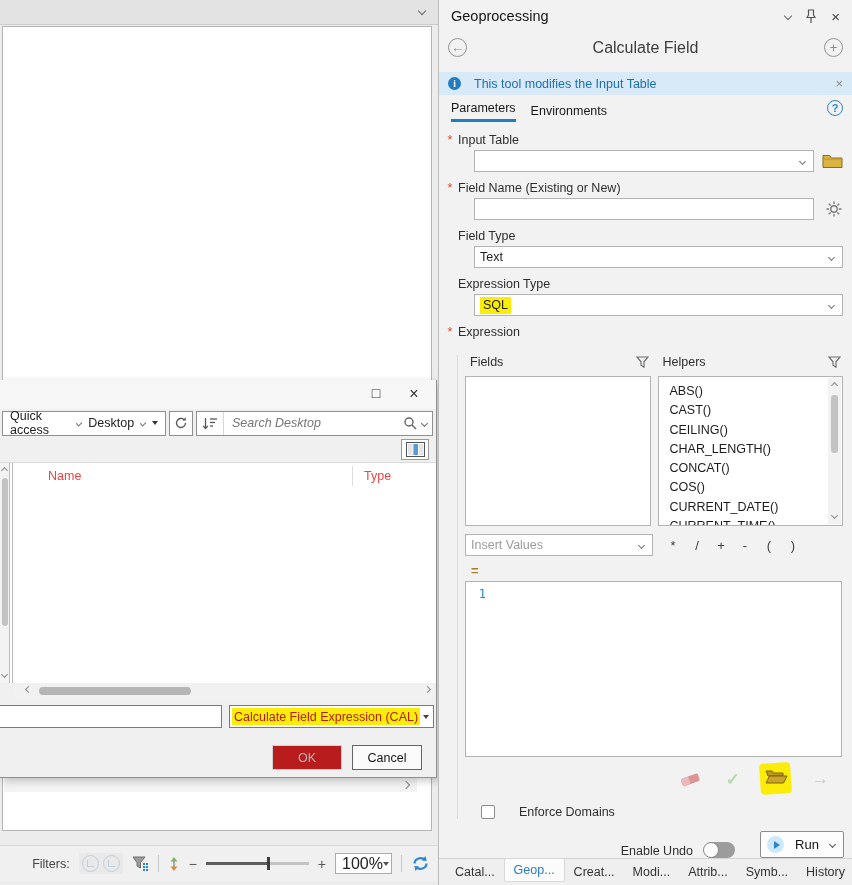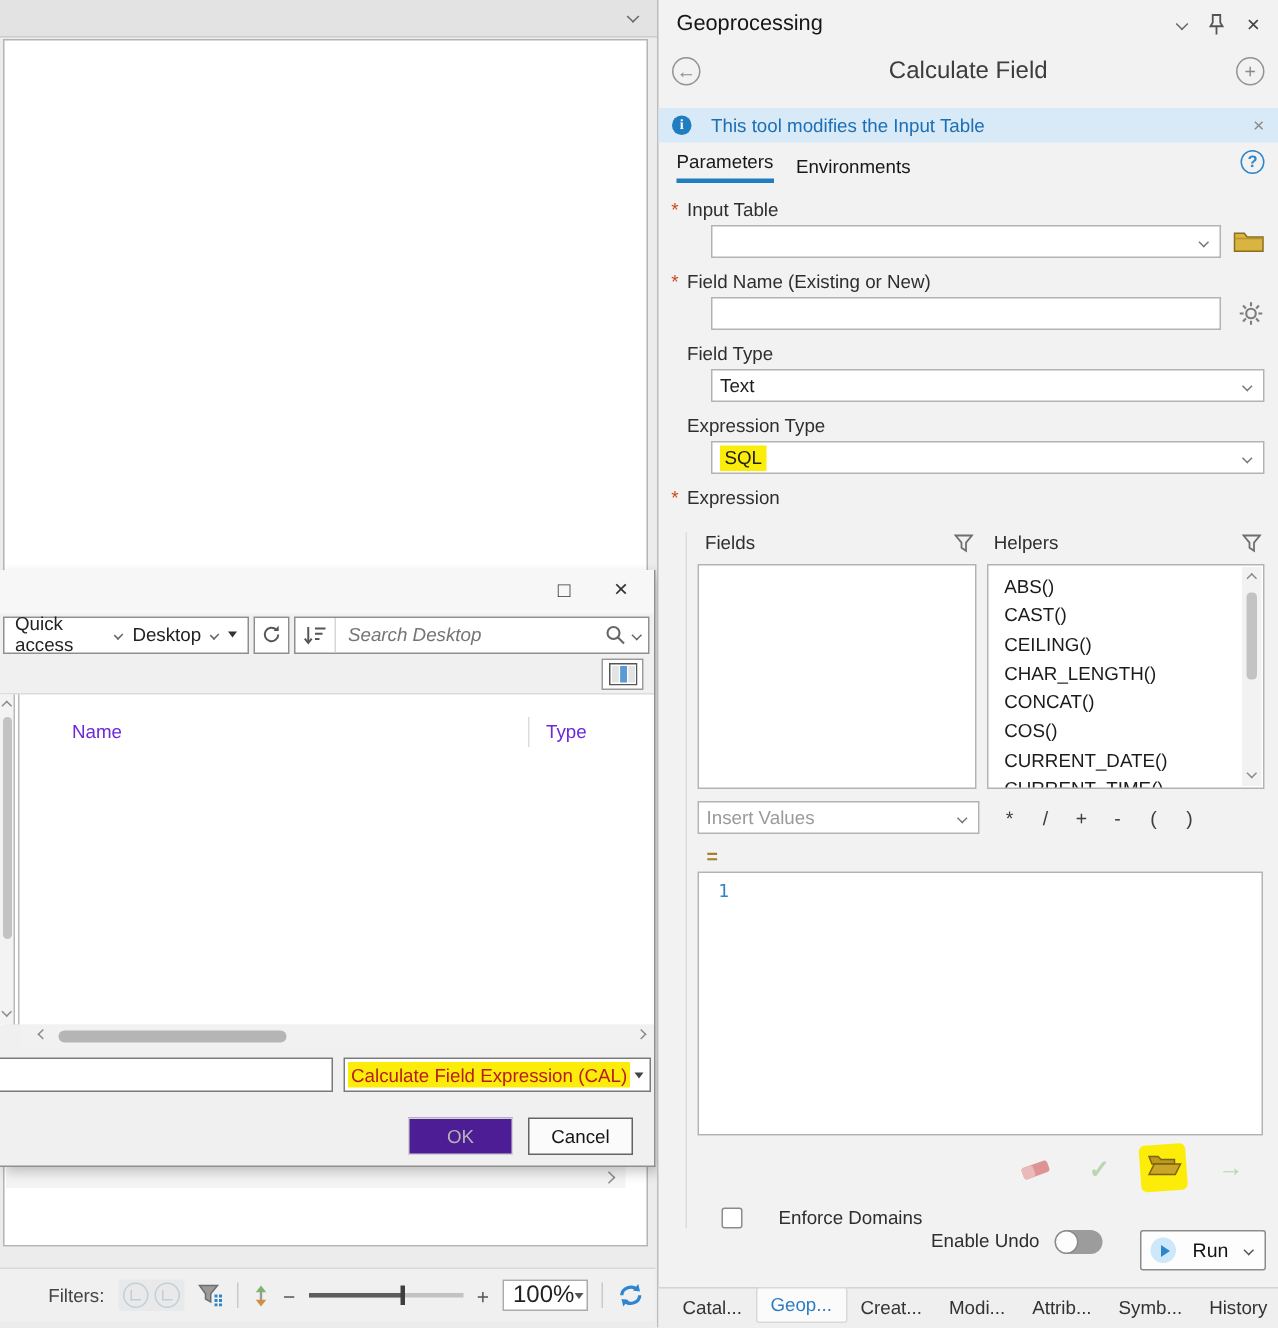--- a/index.html
+++ b/index.html
@@ -47,36 +47,36 @@
   .search-box{flex:1;display:flex;align-items:center;border:1px solid #8f8f8f;background:#fff;height:25px;padding-right:5px;gap:5px}
   .sort-seg{width:27px;height:100%;display:flex;align-items:center;justify-content:center;border-right:1px solid #d6d6d6}
   .search-input{flex:1;border:none;outline:none;font-style:italic;color:#6a6a6a;font-size:12.5px;padding:0 3px;background:transparent;font-family:"Liberation Sans",sans-serif}
   .cols-row{height:25px;position:relative}
   .cols-btn{position:absolute;right:7px;top:2px;width:28px;height:21px;border:1px solid #9a9a9a;background:#fff;display:flex;align-items:center;justify-content:center}
   .list-wrap{position:relative;height:221px;background:#fff;border-top:1px solid #dcdcdc}
   .tree-scroll{position:absolute;left:0;top:0;width:10px;height:100%;background:#f3f3f3;border-right:1px solid #b9b9b9;box-shadow:2px 0 0 #fff,3px 0 0 #b9b9b9;display:flex;flex-direction:column;align-items:center}
   .tree-scroll .thumb{width:6px;flex:0 0 148px;background:#c3c3c3;border-radius:3px;margin-top:5px}
   .tree-scroll .chv{margin-top:5px;border-color:#8a8a8a}
   .tree-scroll .chv.down{margin-top:auto;margin-bottom:6px}
-  .hdr{position:absolute;left:14px;right:0;top:12px;height:26px;display:flex;align-items:center;color:#6d28d9}
+  .hdr{position:absolute;left:14px;right:0;top:0;height:26px;display:flex;align-items:center;color:#ef4444}
   .hdr-name{flex:1;padding-left:34px}
   .hdr-type{width:84px;border-left:1px solid #dcdcdc;padding-left:11px;height:20px;display:flex;align-items:center}
   .dlg-hscroll{position:relative;height:15px;background:#f1f1f1;margin-left:14px}
   .dlg-hscroll .chv{position:absolute;top:4px;border-color:#8a8a8a}
   .dlg-hscroll .chv.left{left:12px}
   .dlg-hscroll .chv.right{right:6px}
   .dlg-hscroll .thumb{position:absolute;left:25px;top:3.5px;width:152px;height:8px;background:#b5b5b5;border-radius:4px}
   .fname-input{position:absolute;left:-2px;top:325px;width:224px;height:23px;border:1px solid #7a7a7a;background:#fff;padding:0 5px;font-size:12.5px;font-family:"Liberation Sans",sans-serif}
   .ftype-combo{position:absolute;left:229px;top:325px;width:205px;height:23px;background:#fff;border:1px solid #7a7a7a;display:flex;align-items:center;padding:0 4px 0 2px}
   .hl-yellow{background:#fbed09}
   .ftype-combo .lbl{padding:1.5px 2px;white-space:nowrap;color:#b91c1c}
   .ftype-combo .tri-down{margin-left:auto}
   .dlg-buttons{position:absolute;top:365px;right:14px;display:flex;gap:10px}
   .btn{width:70px;height:25px;display:flex;align-items:center;justify-content:center;font-size:12.5px}
-  .btn-ok{border:1px solid #d2d2d2;color:#b5b5b5;background:#4c1d95}
+  .btn-ok{border:1px solid #d2d2d2;color:#b5b5b5;background:#b91c1c}
   .btn-cancel{border:1px solid #646464;background:#fbfbfb;color:#141414}
 
   
   #panel{position:absolute;left:438px;top:0;width:414px;height:885px;background:#f2f2f2;border-left:1px solid #bcbcbc}
   .p-header{height:32px;display:flex;align-items:center;padding:0 12px;gap:15px}
   .p-header .title{flex:1;font-size:14.5px;color:#161616}
   .p-header .x{font-size:15px;color:#444}
   .p-titlerow{height:31px;display:flex;align-items:center;padding:0 9px}
   .circle-btn{width:19px;height:19px;border:1.5px solid #929292;border-radius:50%;display:flex;align-items:center;justify-content:center;color:#8b8b8b;font-size:13px;line-height:1}
   .p-titlerow .t{flex:1;text-align:center;font-size:16px;color:#3d3d3d}
@@ -115,21 +115,21 @@
   .equals{margin:7px 0 3px 6px;color:#a5802c;font-size:13px;font-weight:bold}
   .editor{height:176px;background:#fff;border:1px solid #b3b3b3;display:flex;margin-right:1px}
   .gutter{width:27px;text-align:right;padding:5px 7px 0 0;color:#2e86c9;font-family:"DejaVu Sans Mono",monospace;font-size:12px}
   .tool-icons{display:flex;justify-content:flex-end;align-items:center;gap:24px;margin:7px 14px 0 0;height:30px}
   .glyph-green{color:#b7d8ae;font-size:17px;font-weight:bold}
   .folder-wrap{position:relative;width:24px;height:24px}
   .hl-blob{position:absolute;left:-4px;top:-4px;width:31px;height:31px;background:#fbed09;border-radius:4px;transform:rotate(-4deg)}
   .folder-wrap svg{position:relative}
   .enforce{display:flex;align-items:flex-end;gap:24px;margin:11px 0 0 16px;color:#2e2e2e}
   .checkbox{width:14px;height:14px;border:1px solid #8b8b8b;background:#fff;border-radius:2px}
-  .p-footer{position:absolute;left:0;right:0;bottom:27px;height:38px;display:flex;align-items:flex-start;justify-content:flex-end;gap:11px;padding-right:8px;color:#2e2e2e}
+  .p-footer{position:absolute;left:0;right:0;bottom:27px;height:38px;display:flex;align-items:flex-end;justify-content:flex-end;gap:11px;padding-right:8px;color:#2e2e2e}
   .toggle{width:31px;height:16px;border-radius:9px;background:#9c9c9c;position:relative;margin-right:14px}
   .toggle .knob{position:absolute;left:-1px;top:0;width:16px;height:16px;background:#fdfdfd;border:1px solid #8a8a8a;border-radius:50%}
   .run-btn{width:84px;height:27px;border:1px solid #8c8c8c;background:#fdfdfd;border-radius:2px;display:flex;align-items:center;padding:0 8px 0 6px;gap:8px}
   .play{width:17px;height:17px;border-radius:50%;background:#cde8fa;display:flex;align-items:center;justify-content:center;flex:none}
   .play-tri{width:0;height:0;border-top:4px solid transparent;border-bottom:4px solid transparent;border-left:6.5px solid #2e86c9;margin-left:2px}
   .run-btn .lbl{flex:1;text-align:center;font-size:13px;color:#141414}
   .run-btn .chv{border-color:#555}
   .p-tabbar{position:absolute;left:0;right:0;bottom:0;height:27px;border-top:1px solid #d4d4d4;background:#efefef;display:flex;align-items:center;padding-left:7px;color:#333}
   .btab{padding:4px 9px}
   .btab.active{position:relative;top:-2px;background:#fbfbfb;border:1px solid #d9d9d9;border-radius:2px;color:#2e7cc1;padding:4px 9px}

